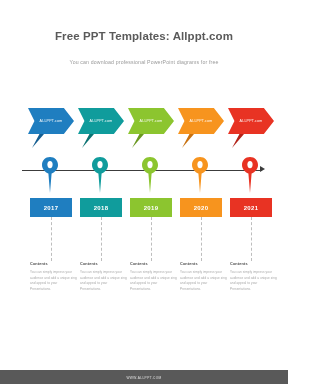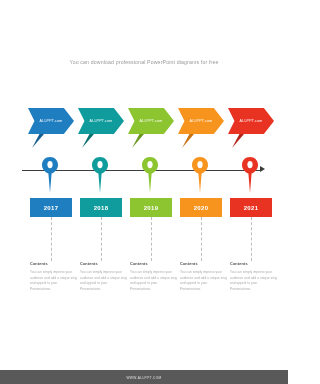--- a/index.html
+++ b/index.html
@@ -103,20 +103,21 @@
   .footer-text{
     position:absolute;left:0;bottom:4px;width:288px;
     text-align:center;font-size:3.2px;color:#e2e2e2;letter-spacing:.4px;
   }
 </style>
 </head>
 <body>
 
 <div id="slide">
 
+  <div class="title">Free PPT Templates: Allppt.com</div>
   <div class="subtitle">You can download professional PowerPoint diagrams for free</div>
 
   <div class="axis"></div>
   <div class="axis-head"></div>
 
   <div id="columns">
       <div class="col" style="left: 28px;">
         <div class="banner" style="background:#1F7EC0"></div>
         <div class="banner-label">ALLPPT.com</div>
         <div class="tail" style="background:#155E91"></div>

